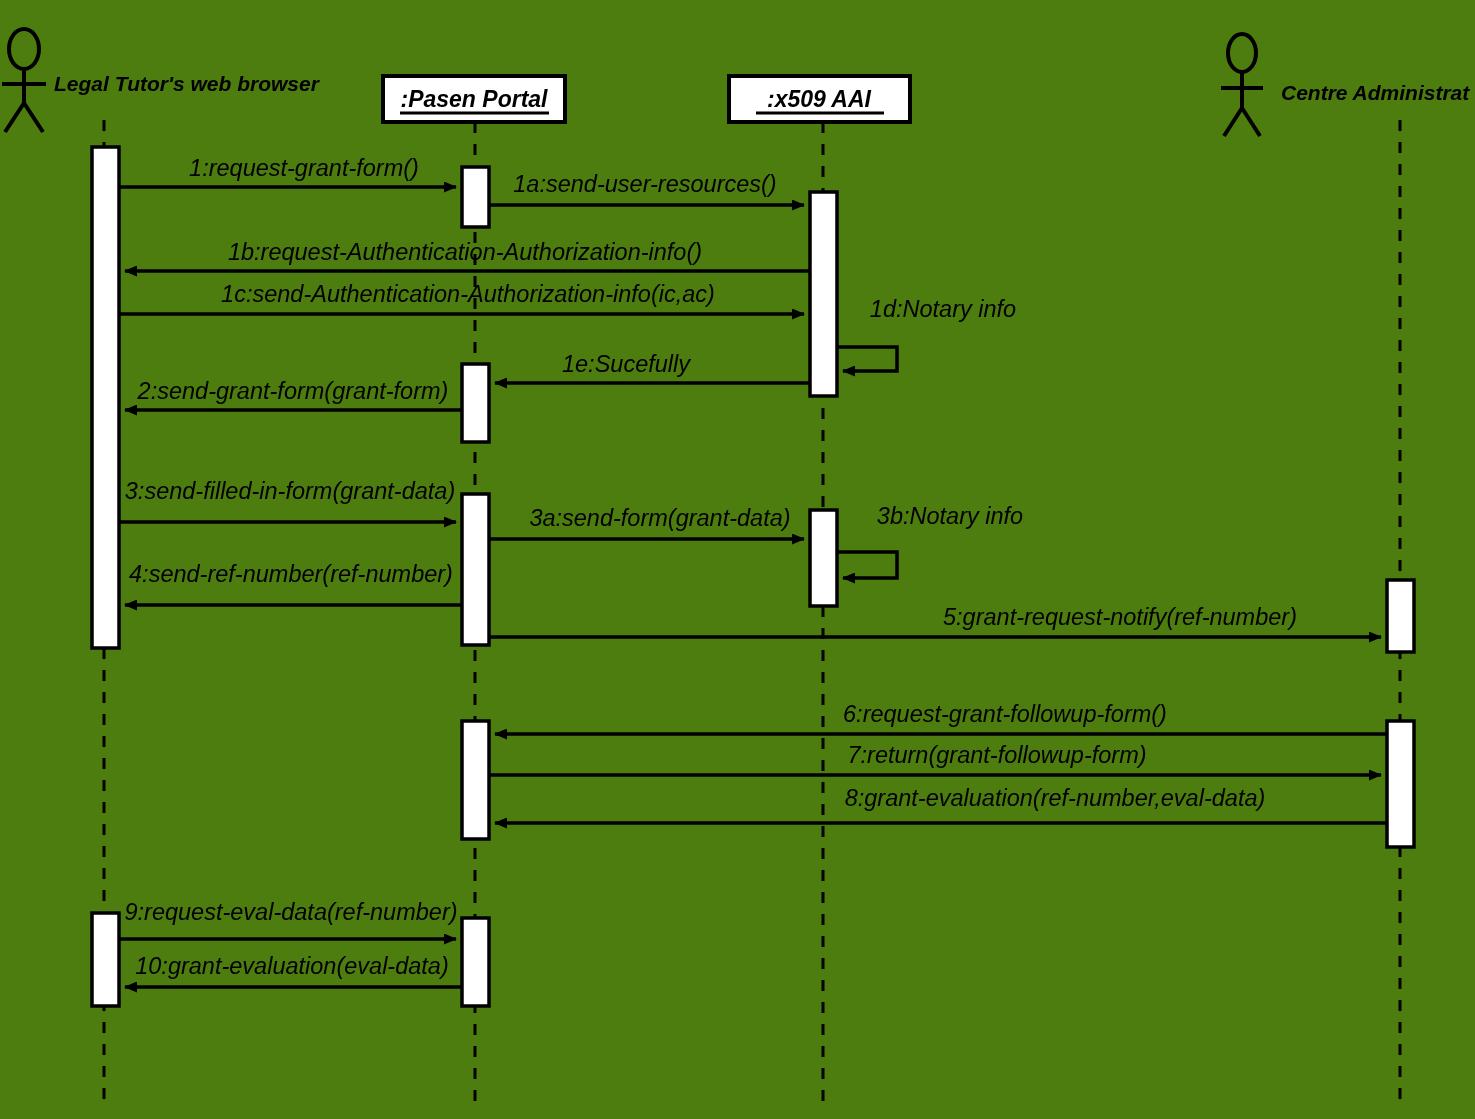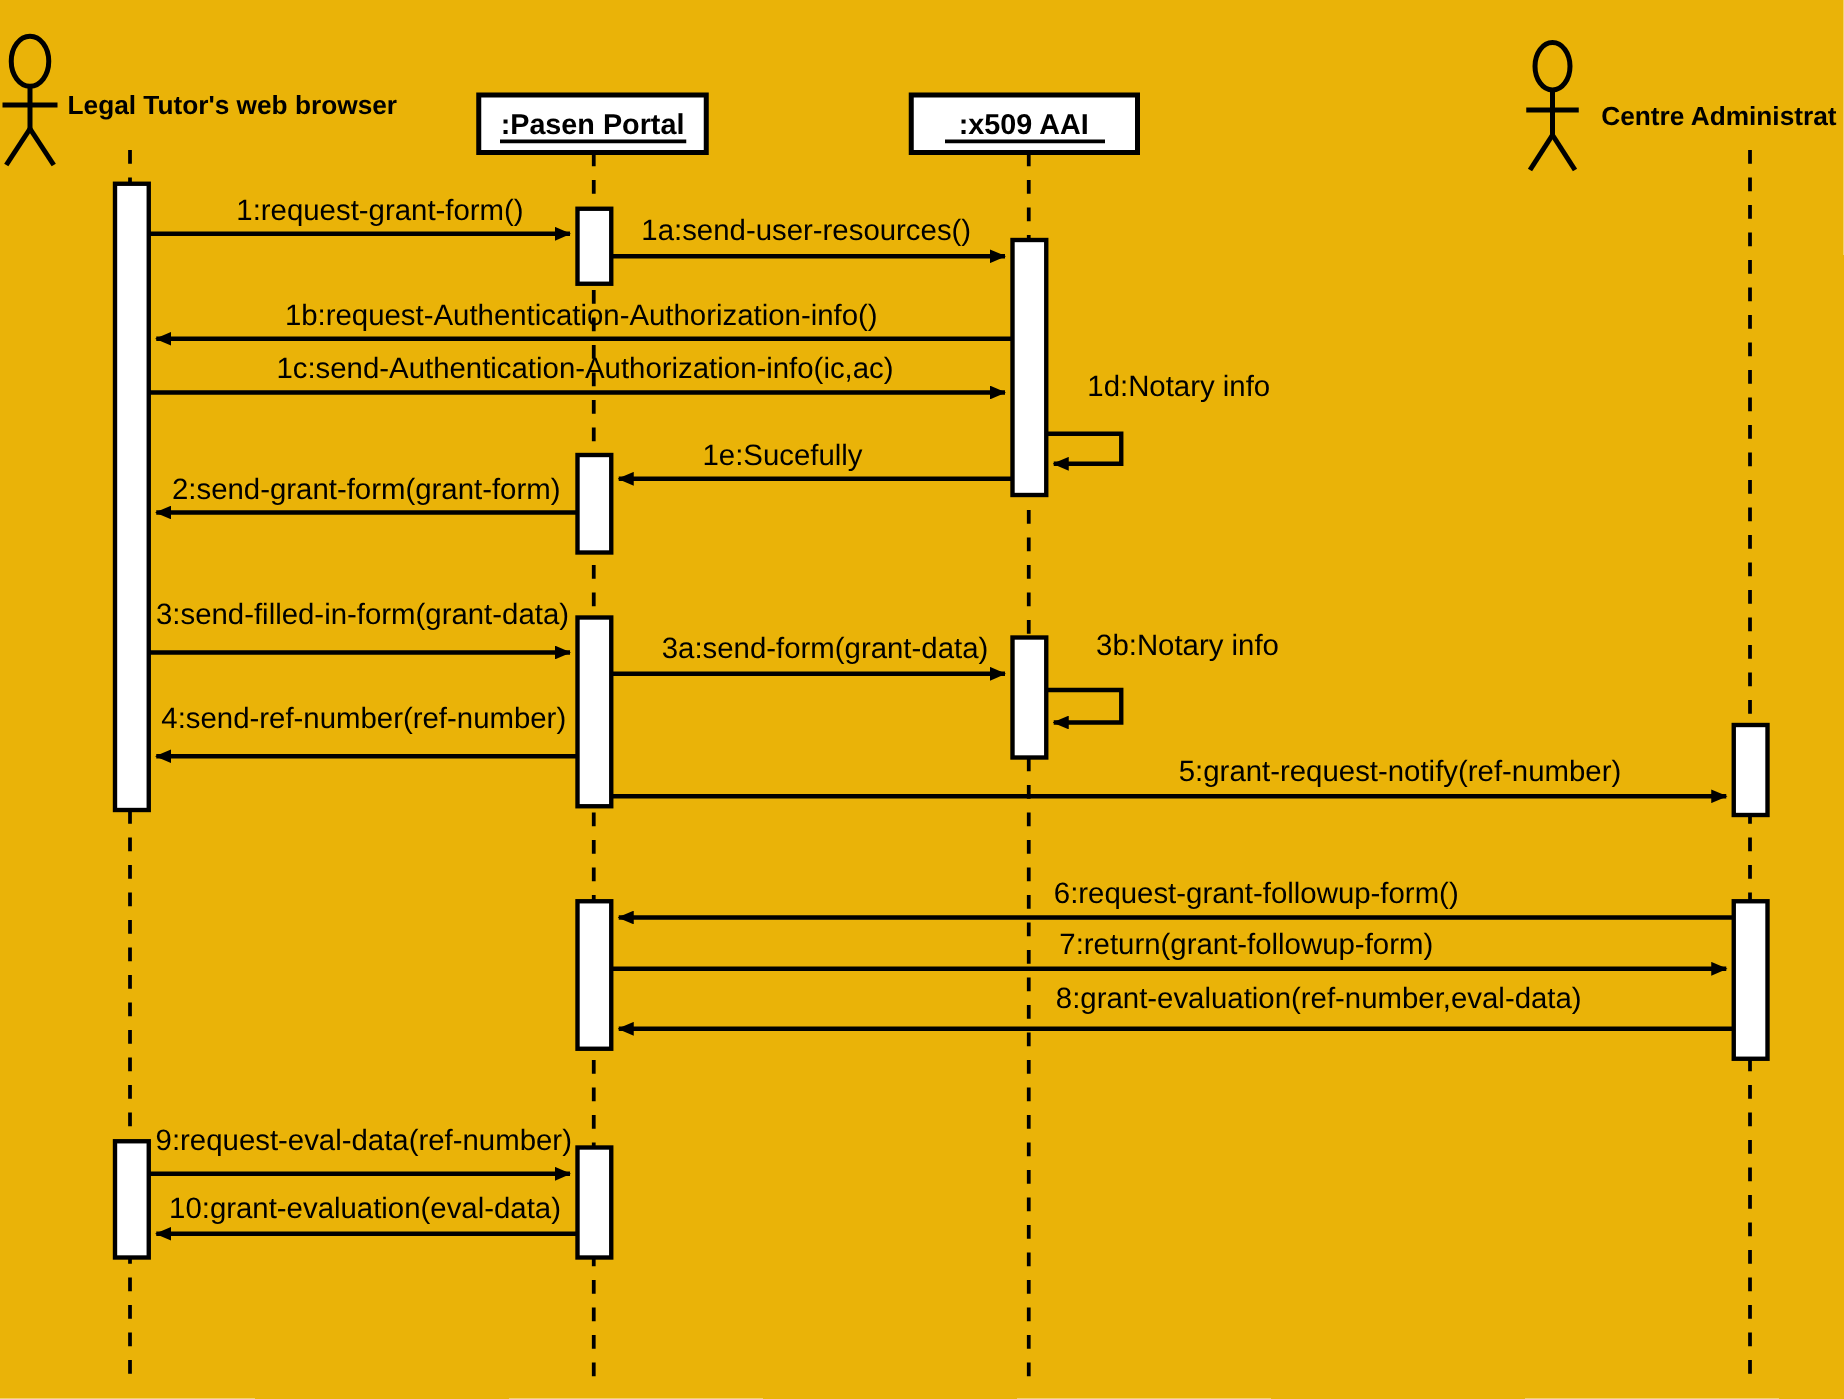--- a/index.html
+++ b/index.html
@@ -4,23 +4,24 @@
 <style>
   html, body {
     margin: 0;
     padding: 0;
     background: #ffffff;
   }
   #diagram-root {
     position: relative;
     width: 1475px;
     height: 1119px;
-    background: #eab308;
+    background: #4d7c0f;
     font-family: "Liberation Sans", sans-serif;
     overflow: hidden;
+    font-style: italic;
   }
   svg.seq-canvas {
     position: absolute;
     top: 0;
     left: 0;
     width: 1475px;
     height: 1119px;
   }
   .lifeline-dash {
     stroke: #000000;

